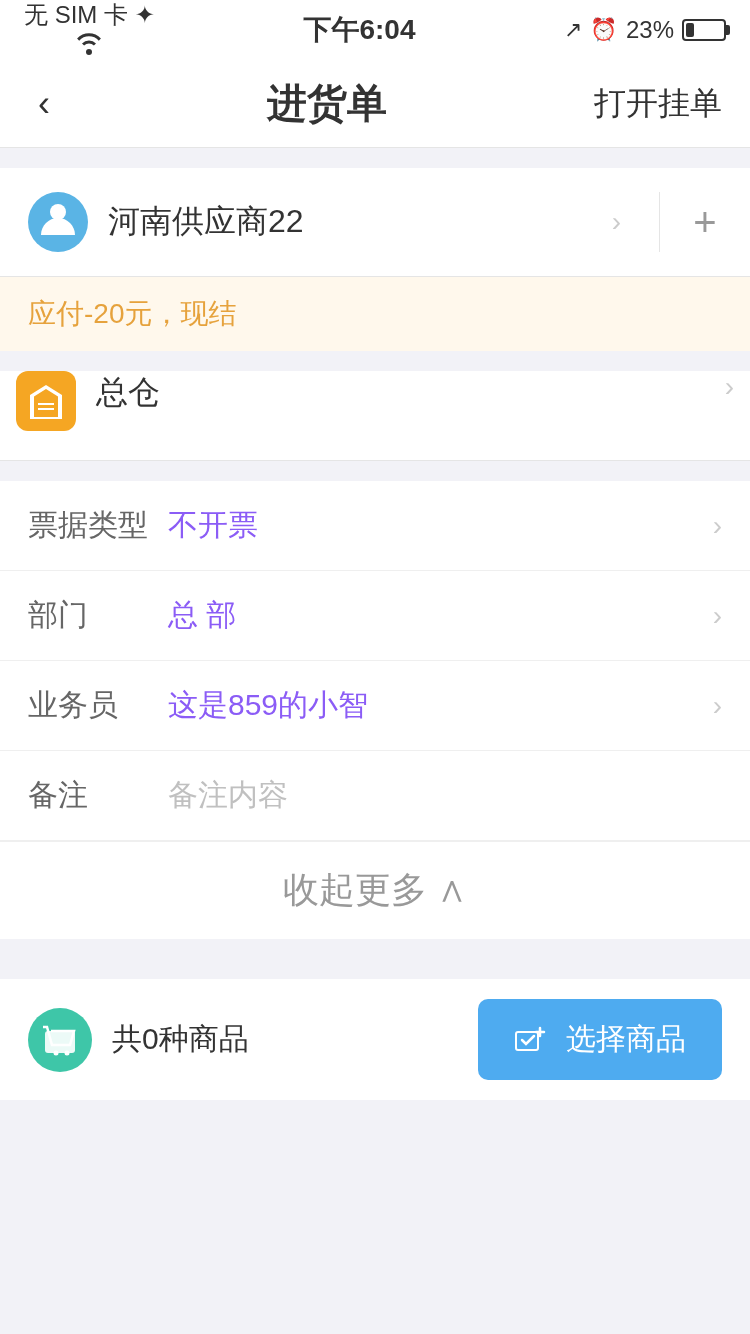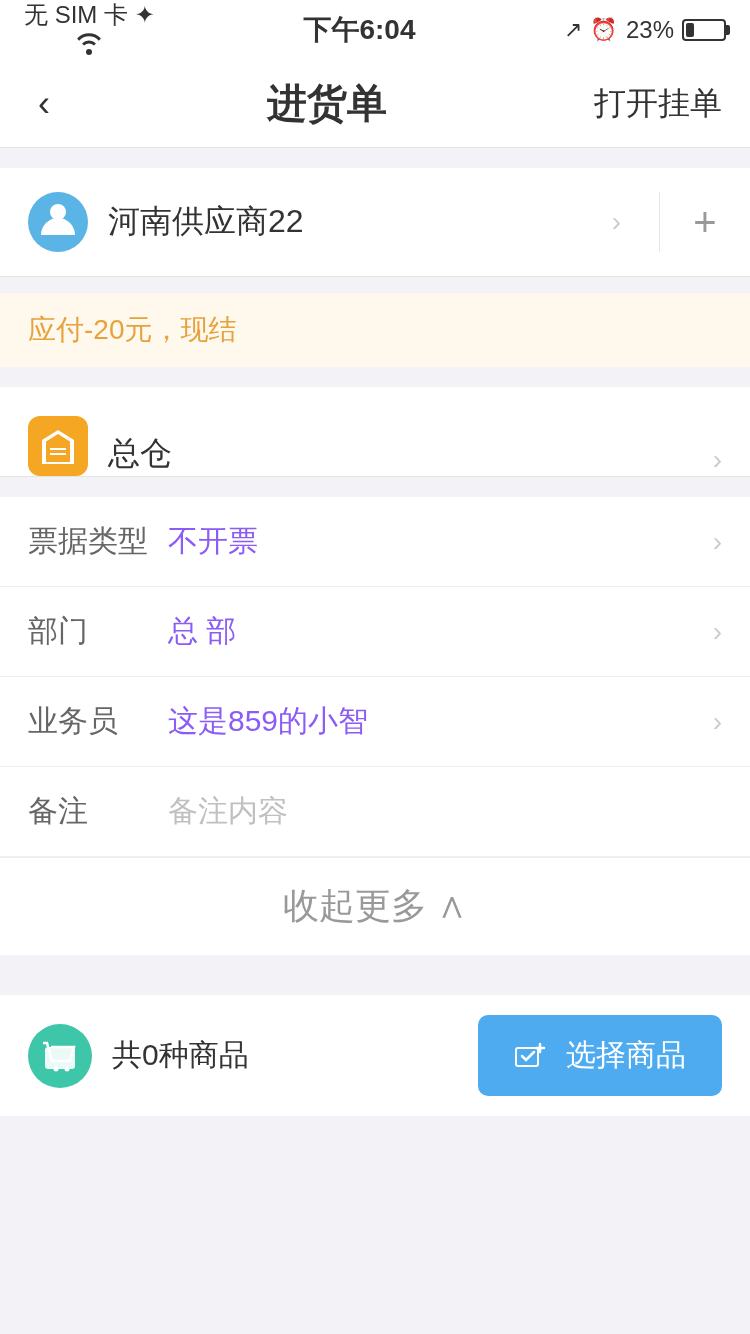--- a/index.html
+++ b/index.html
@@ -141,29 +141,28 @@
       cursor: pointer;
       height: 90px;
     }
 
     
     .notice-bar {
       background: #fff8ec;
       padding: 18px 28px;
       font-size: 28px;
       color: #e6a23c;
-      margin-top: 16px;
     }
 
     
     .row-item {
       background: #fff;
       display: flex;
-      align-items: flex-end;
-      padding: 0 28px;
+      align-items: flex-start;
+      padding: 0 16px;
       min-height: 90px;
       border-bottom: 1px solid #e5e5e5;
     }
     .row-icon-wrap {
       width: 60px;
       height: 60px;
       border-radius: 12px;
       background: #f5a623;
       display: flex;
       align-items: center;

